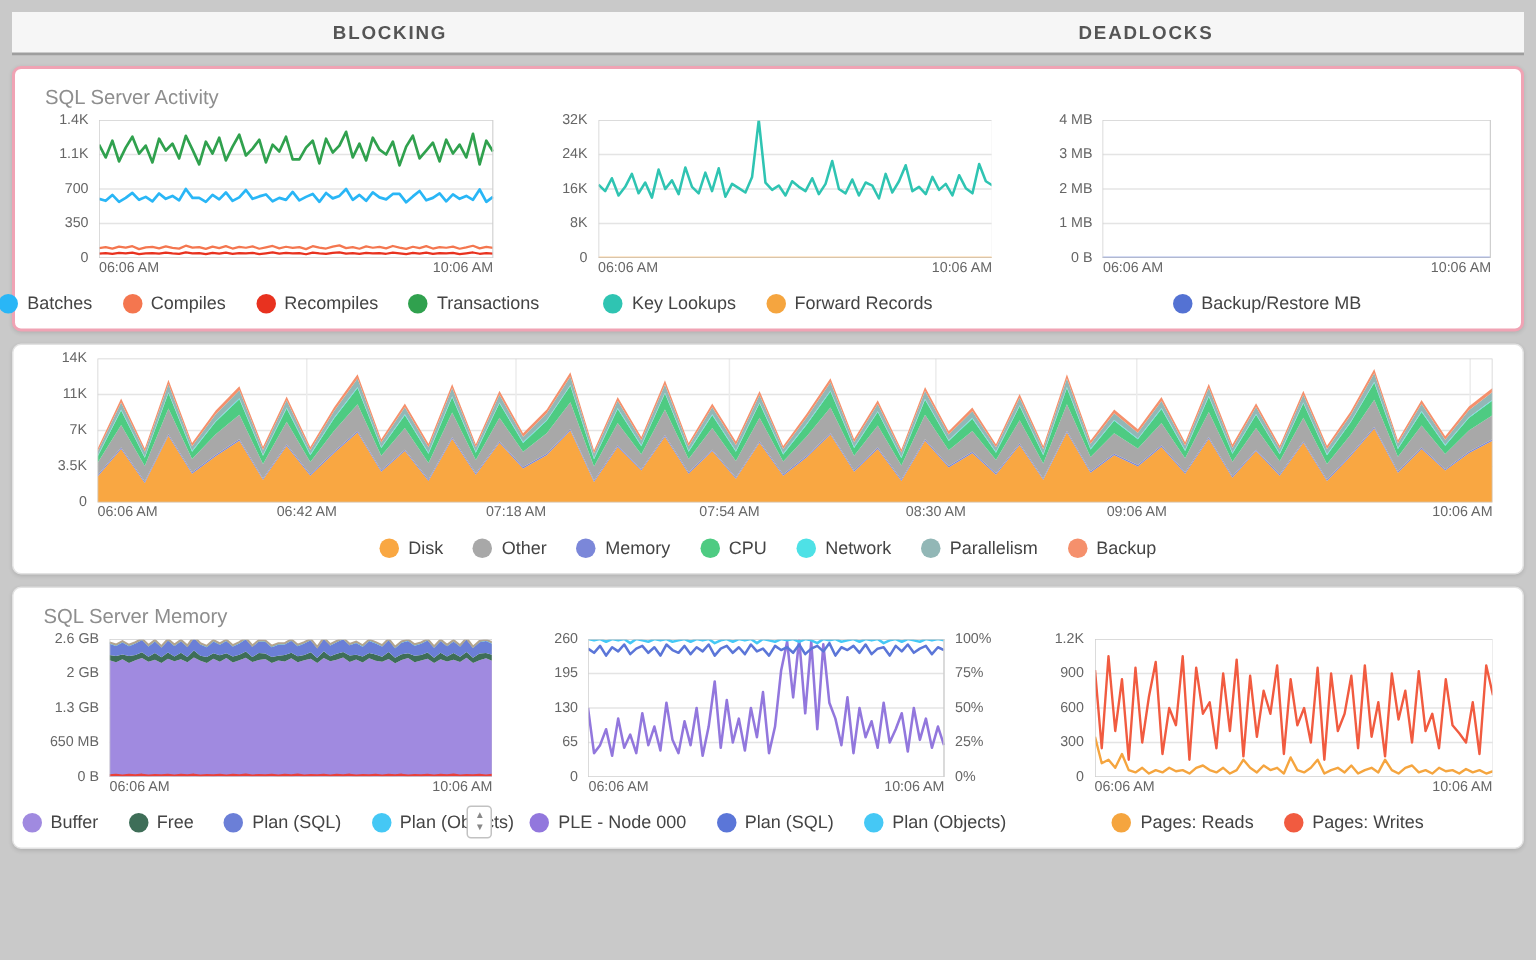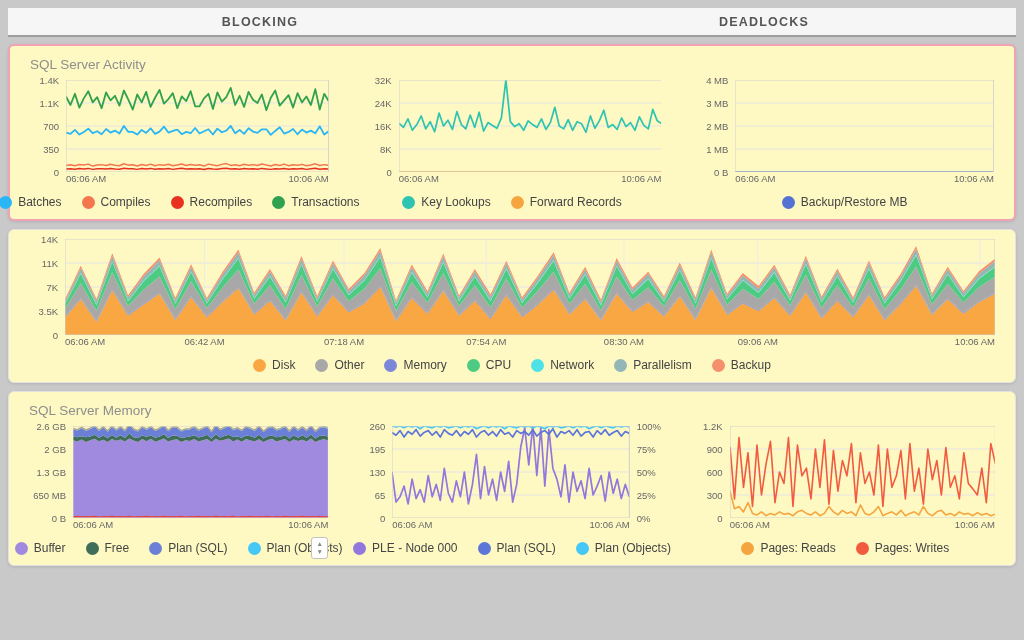--- a/index.html
+++ b/index.html
@@ -13,21 +13,21 @@
     display:flex;height:27px;background:#f6f6f6;
     border-bottom:2px solid #9e9e9e;margin-bottom:7px;
   }
   .tab{
     flex:1;display:flex;align-items:center;justify-content:center;
     font-size:12.5px;font-weight:bold;letter-spacing:1.2px;color:#555;
     cursor:pointer;
   }
   
   .panel{
-    background:#fef9c3;border:1px solid #e2e2e2;border-radius:6px;
+    background:#ffffff;border:1px solid #e2e2e2;border-radius:6px;
     box-shadow:0 1px 3px rgba(0,0,0,.12);
     padding:9px 16px 6px 16px;margin-bottom:8px;box-sizing:border-box;
   }
   .panel.highlight{border-width:2px;}
   .panel-title{font-size:13.5px;color:#8e8e8e;margin:2px 0 8px 4px;}
   .chart-row{display:flex;gap:26px;}
   .chart-row .chart{flex:1;min-width:0;}
   
   .chart{display:grid;grid-template-columns:auto 1fr auto;grid-template-rows:auto 13px auto;column-gap:4px;}
   .ylabs{grid-row:1;grid-column:1;position:relative;}

